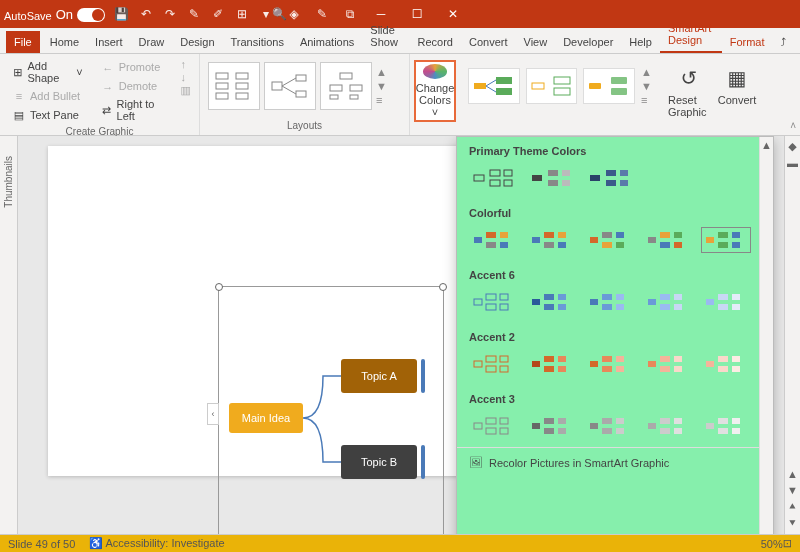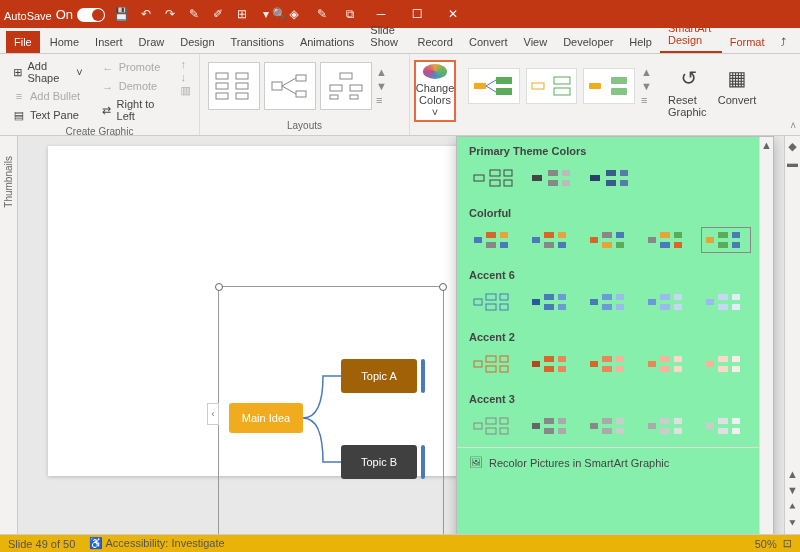--- a/index.html
+++ b/index.html
@@ -49,21 +49,21 @@
 .node.tb{left:112px;top:108px;width:76px;height:34px;background:#404040}
 .dropdown{position:absolute;left:438px;top:0;width:318px;height:410px;background:#86efac;border:1px solid #bbb;box-shadow:0 4px 12px rgba(0,0,0,.25);z-index:50;overflow:hidden}
 .dd-section{padding:8px 12px 4px}
 .dd-title{font-size:11px;font-weight:600;color:#444;margin-bottom:8px}
 .dd-row{display:flex;gap:8px;flex-wrap:wrap;margin-bottom:4px}
 .dd-swatch{width:50px;height:26px;display:flex;align-items:center;justify-content:center;border:1px solid transparent}
 .dd-swatch.sel{border:1px solid #888}
 .dd-footer{border-top:1px solid #ddd;padding:8px 12px;font-size:11px;color:#444;display:flex;align-items:center;gap:6px}
 .dd-scroll{position:absolute;right:0;top:0;width:14px;height:100%;background:#f3f2f1;border-left:1px solid #ddd;display:flex;flex-direction:column;align-items:center;justify-content:space-between;padding:2px 0;font-size:8px;color:#666}
 .statusbar{position:absolute;bottom:0;left:0;right:0;height:18px;background:#eab308;border-top:1px solid #ccc;display:flex;align-items:center;padding:0 8px;font-size:10px;color:#555;gap:14px}
-.sb-right{margin-left:auto;display:flex;gap:6px;align-items:center}
+.sb-right{margin-left:auto;display:flex;align-items:center}
 svg{display:block}
 </style>
 </head>
 <body>
 
 <div class="titlebar">
   <div class="autosave">
     <span>AutoSave</span>
     <span style="font-size:13px">On</span>
     <span class="toggle"></span>

